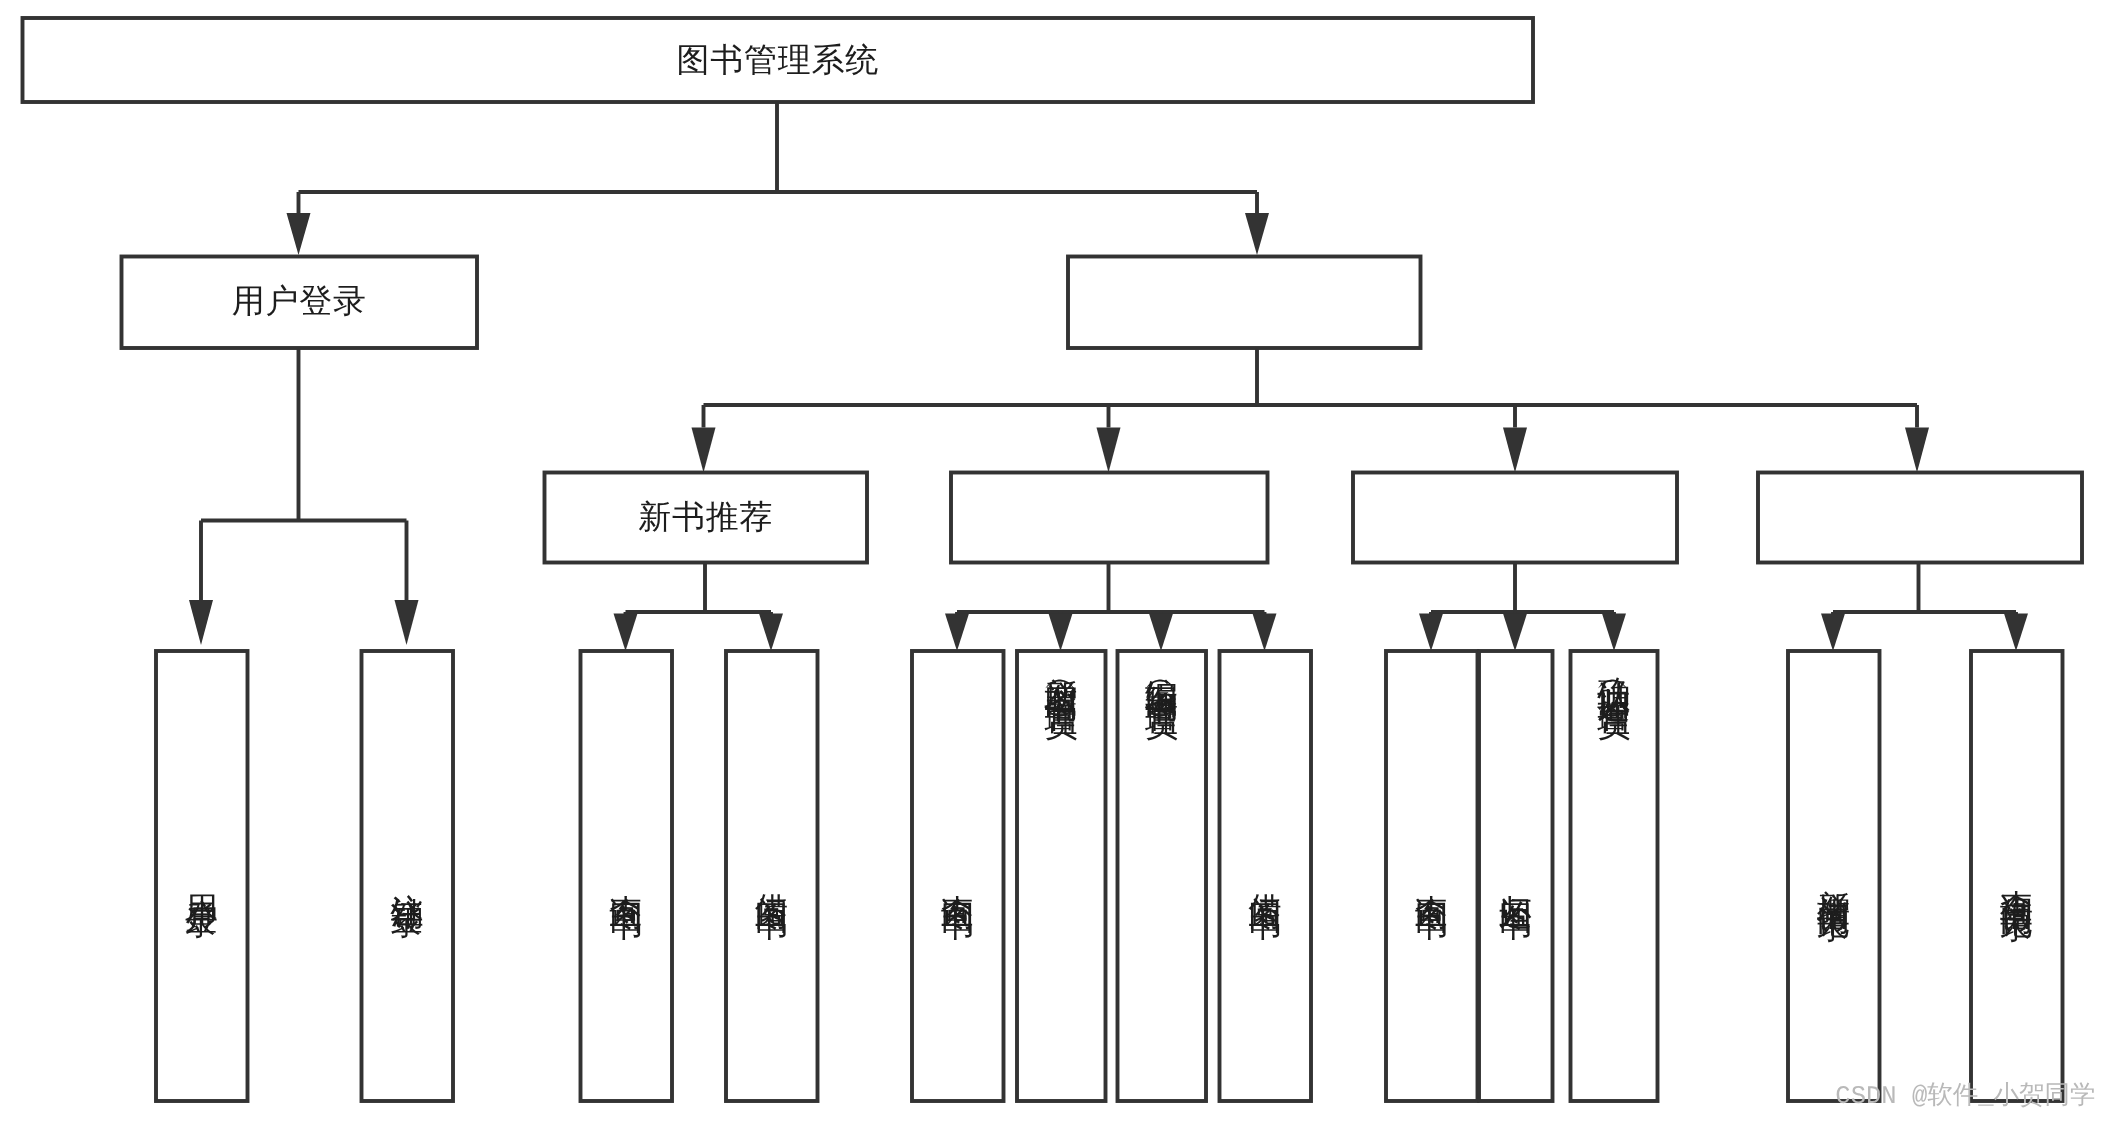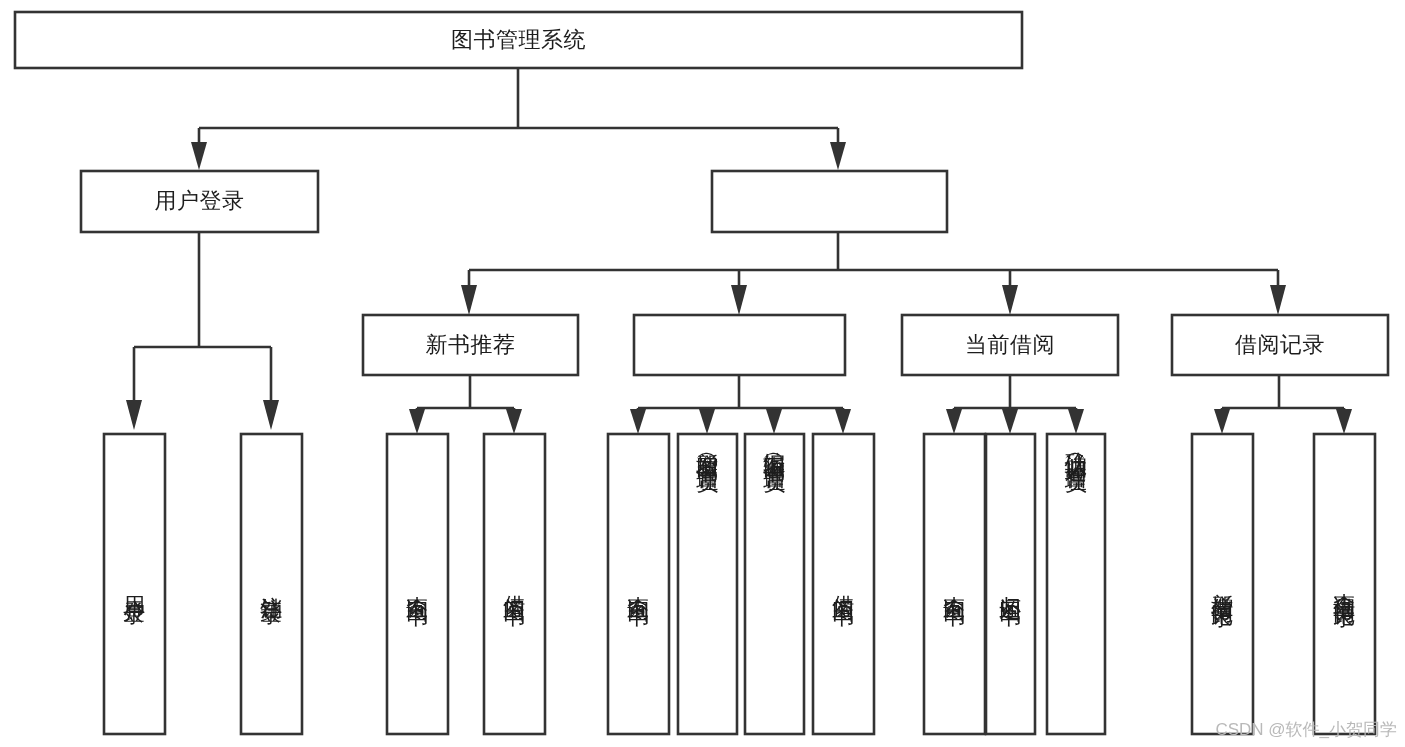--- a/index.html
+++ b/index.html
@@ -62,21 +62,21 @@
     line-height: 1.25;
     letter-spacing: 3px;
     white-space: nowrap;
   }
   .watermark {
     position: absolute;
     right: 8px;
     bottom: 6px;
     font-size: 17px;
     color: #b9b9b9;
-    font-family: Liberation Sans, sans-serif;
+    font-family: Liberation Mono, monospace;
     white-space: nowrap;
     user-select: none;
   }
 </style>
 </head>
 <body>
 
 <div id="canvas">
 
   <svg id="diagram" viewBox="0 0 1405 747">
@@ -185,23 +185,21 @@
   </svg>
 
   <div class="node-label label-h" style="left:15px; top:12px; width:1007px; height:56px;">图书管理系统</div>
 
   <div class="node-label label-h" style="left:81px; top:171px; width:237px; height:61px;">用户登录</div>
 
 
   <div class="node-label label-h" style="left:363px; top:315px; width:215px; height:60px;">新书推荐</div>
 
 
-  <div class="node-label label-h" style="left:902px; top:315px; width:216px; height:60px;">当前借阅</div>
-
-  <div class="node-label label-h" style="left:1172px; top:315px; width:216px; height:60px;">借阅记录</div>
+
 
   <div class="node-label" style="left:104px; top:434px; width:61px; height:300px;">
     <span class="label-v">用户登录</span>
   </div>
   <div class="node-label" style="left:241px; top:434px; width:61px; height:300px;">
     <span class="label-v">注销登录</span>
   </div>
 
   <div class="node-label" style="left:387px; top:434px; width:61px; height:300px;">
     <span class="label-v">查询图书</span>

